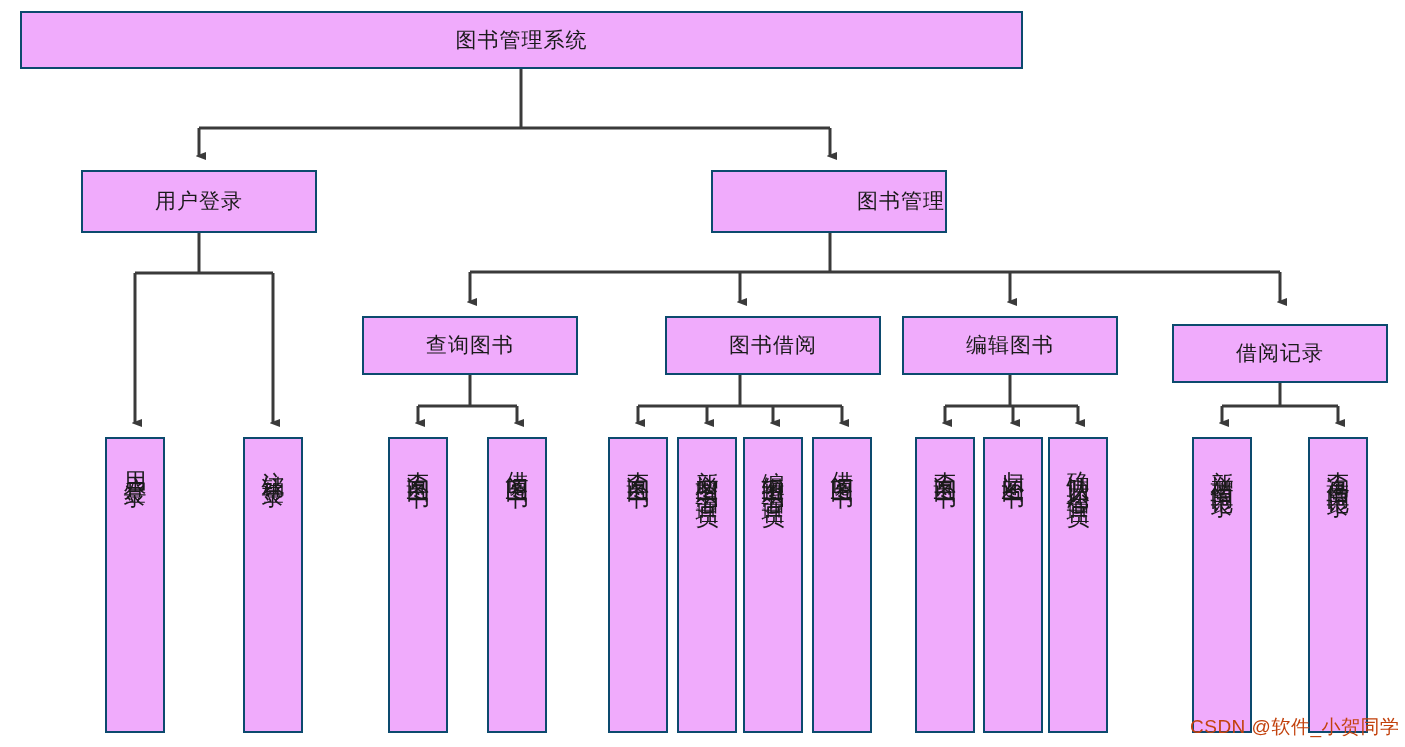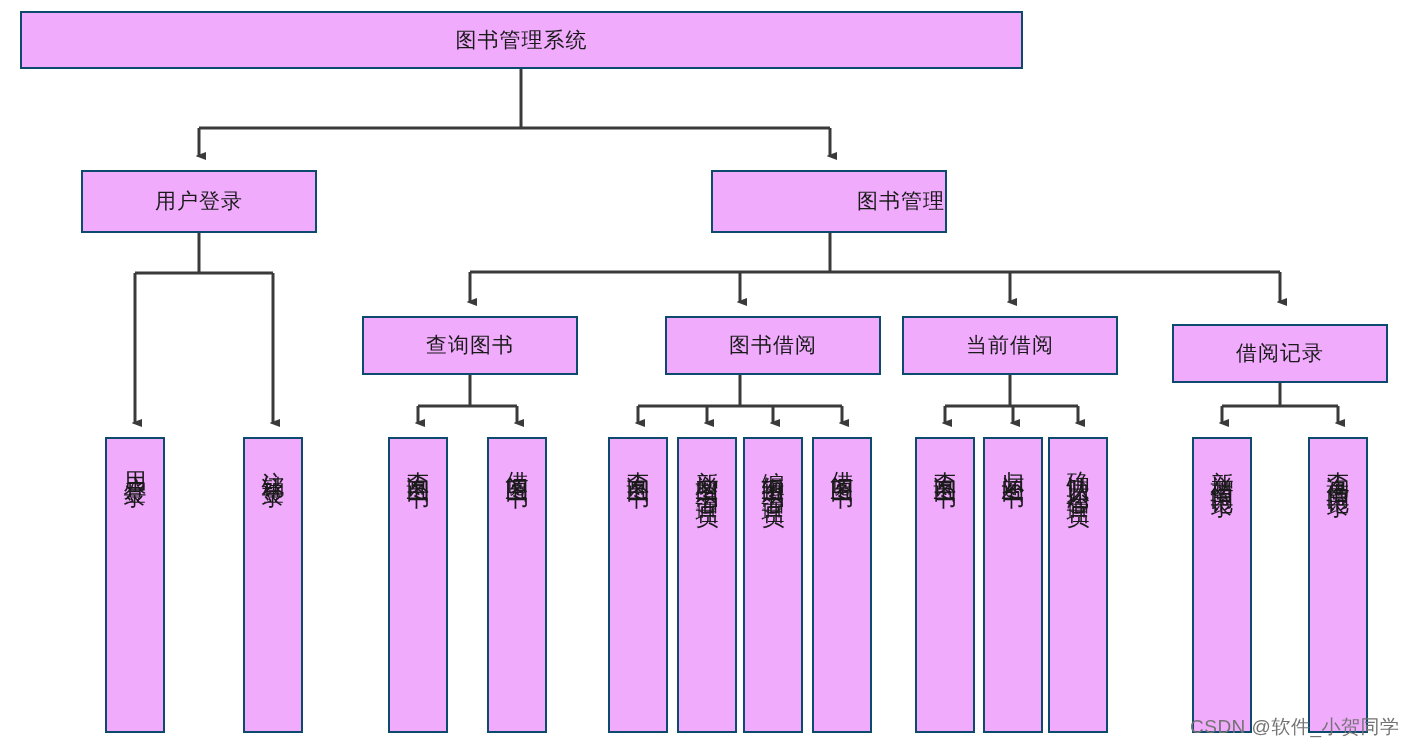--- a/index.html
+++ b/index.html
@@ -53,21 +53,21 @@
     writing-mode: vertical-rl;
     text-orientation: upright;
     font-size: 23px;
     letter-spacing: 5px;
     line-height: 1;
     white-space: nowrap;
   }
   .watermark {
     position: absolute;
     font-size: 19px;
-    color: #737373;
+    color: #c2410c;
     letter-spacing: 0.5px;
     white-space: nowrap;
     user-select: none;
   }
 </style>
 </head>
 <body>
 
 <div id="canvas">
 
@@ -132,21 +132,21 @@
     <span class="label">图书管理</span>
   </div>
 
   <div class="node h" style="left:362px; top:316px; width:216px; height:59px;">
     <span class="label">查询图书</span>
   </div>
   <div class="node h" style="left:632px; top:316px; width:216px; height:59px;margin-left:33px;">
     <span class="label">图书借阅</span>
   </div>
   <div class="node h" style="left:902px; top:316px; width:216px; height:59px;">
-    <span class="label">当前借阅</span>
+    <span class="label">编辑图书</span>
   </div>
   <div class="node h" style="left:1172px; top:324px; width:216px; height:59px;">
     <span class="label">借阅记录</span>
   </div>
 
   <div class="node v" style="left:105px; top:437px; width:60px; height:296px;">
     <span class="label">用户登录</span>
   </div>
   <div class="node v" style="left:243px; top:437px; width:60px; height:296px;">
     <span class="label">注销登录</span>

